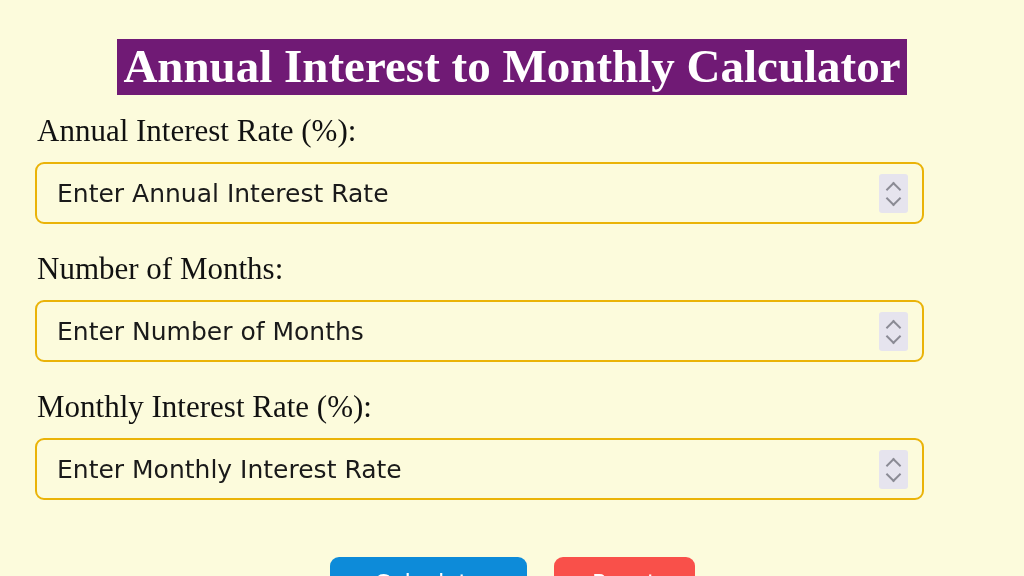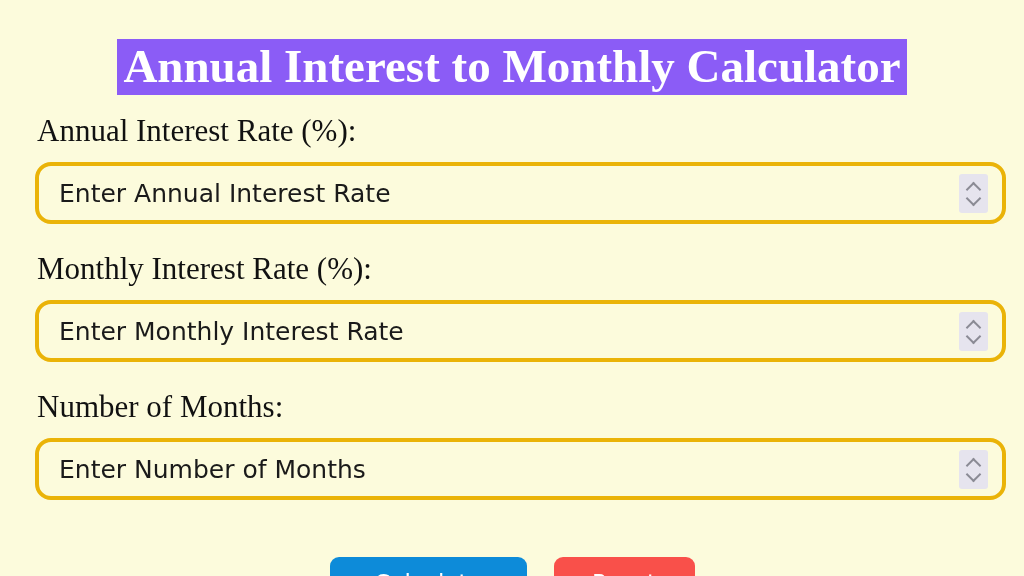--- a/index.html
+++ b/index.html
@@ -35,21 +35,21 @@
     top: 8px;
     width: 1024px;
   }
   .page-title {
     display: inline-block;
     font-family: "Liberation Serif", "DejaVu Serif", serif;
     font-weight: bold;
     font-size: 47px;
     line-height: 54px;
     color: #ffffff;
-    background: #8b5cf6;
+    background: #701a75;
     padding: 0px 6px 2px 6px;
     letter-spacing: 0px;
     white-space: nowrap;
   }
 
   
   .form {
     position: absolute;
     left: 35px;
     top: 112px;
@@ -66,24 +66,24 @@
     font-size: 31px;
     line-height: 38px;
     color: #111111;
     margin: 0 0 12px 2px;
     font-weight: normal;
   }
 
   .input-shell {
     position: relative;
     box-sizing: border-box;
-    width: 971px;
+    width: 889px;
     height: 62px;
-    border: 4px solid #eab308;
-    border-radius: 16px;
+    border: 2px solid #eab308;
+    border-radius: 9px;
     background: transparent;
     display: flex;
     align-items: center;
   }
 
   .text-input {
     flex: 1 1 auto;
     box-sizing: border-box;
     height: 60px;
     border: none;
@@ -193,41 +193,41 @@
       <div class="input-shell">
         <input class="text-input" type="number" placeholder="Enter Annual Interest Rate" style="">
         <span class="spinner">
           <span class="chev up"></span>
           <span class="chev down"></span>
         </span>
       </div>
     </div>
 
     <div class="field-group">
+      <label class="field-label">Number of Months:</label>
+      <div class="input-shell">
+        <input class="text-input" type="number" placeholder="Enter Number of Months" style="">
+        <span class="spinner">
+          <span class="chev up"></span>
+          <span class="chev down"></span>
+        </span>
+      </div>
+    </div>
+
+    <div class="field-group">
       <label class="field-label">Monthly Interest Rate (%):</label>
       <div class="input-shell">
         <input class="text-input" type="number" placeholder="Enter Monthly Interest Rate" style="">
         <span class="spinner">
           <span class="chev up"></span>
           <span class="chev down"></span>
         </span>
       </div>
     </div>
 
-    <div class="field-group">
-      <label class="field-label">Number of Months:</label>
-      <div class="input-shell">
-        <input class="text-input" type="number" placeholder="Enter Number of Months" style="">
-        <span class="spinner">
-          <span class="chev up"></span>
-          <span class="chev down"></span>
-        </span>
-      </div>
-    </div>
-
   </div>
 
   <div class="button-row">
     <button class="btn btn-calculate">Calculate</button>
     <button class="btn btn-reset">Reset</button>
   </div>
 
 </div>
 
 </body></html>

